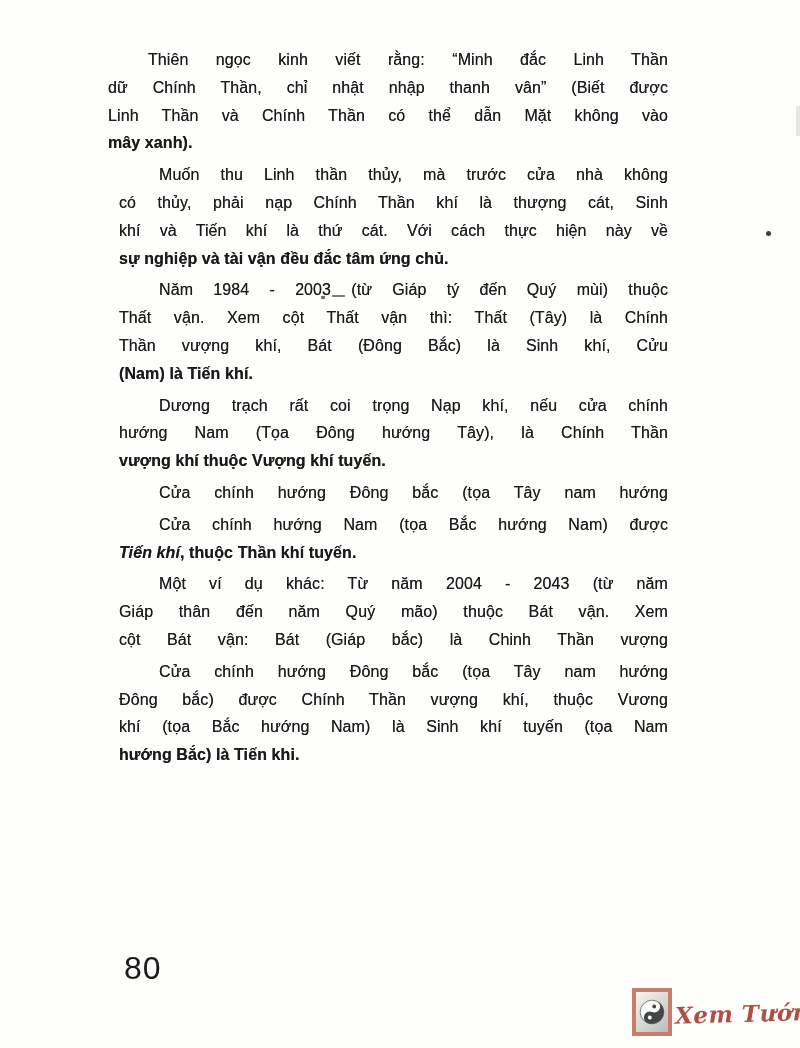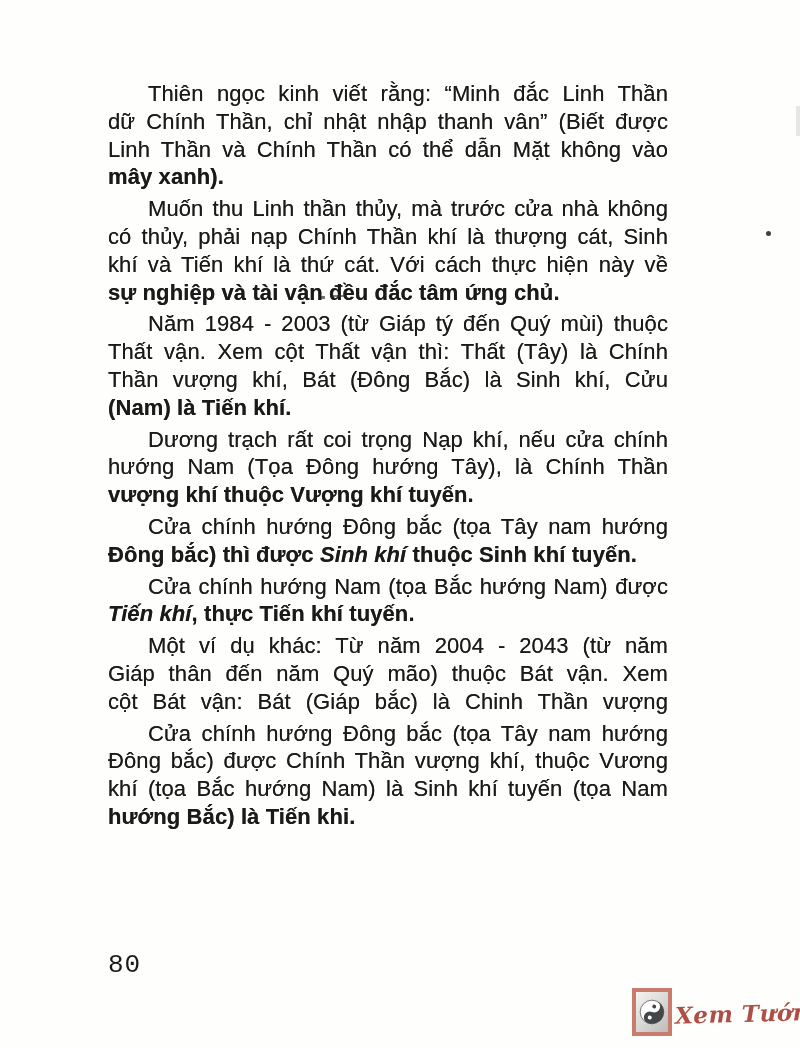--- a/index.html
+++ b/index.html
@@ -10,40 +10,40 @@
     overflow: hidden;
     background: var(--page-bg, #fefefd);
     font-family: "Liberation Sans", sans-serif;
     color: var(--ink, #1a1a1a);
   }
   .page { position: absolute; inset: 0; }
 
   
   .text-block {
     position: absolute;
-    left: 108px; top: 80px;
+    left: 108px; top: 46px;
     width: 560px;
-    font-size: 22px;
+    font-size: 16px;
     line-height: 27.8px;
     letter-spacing: 0.1px;
     text-shadow: 0 0 0.6px rgba(25,25,25,0.75);
   }
   .para { margin: 0; }
-  .para + .para { margin-top: 4px; }
+  .para + .para { margin-top: 4px; margin-left: 11px; }
   .line { text-align: justify; text-align-last: justify; }
   .line.last { text-align-last: left; font-weight: bold; }
   .line.first { text-indent: 40px; }
   .line em { font-style: italic; }
 
   
   .page-number {
     position: absolute;
-    left: 108px; top: 950px;
-    font-family: Liberation Mono, monospace;
-    font-size: 26px;
+    left: 124px; top: 950px;
+    font-family: Liberation Sans, sans-serif;
+    font-size: 32px;
     letter-spacing: 1px;
   }
 
   
   .watermark {
     position: absolute;
     left: 632px; top: 988px;
     display: flex; align-items: center;
     gap: 3px;
     cursor: pointer;
@@ -98,25 +98,24 @@
         <div class="line"><span>Thần vượng khí, Bát (Đông Bắc) là Sinh khí, Cửu</span></div>
         <div class="line last"><span>(Nam) là Tiến khí.</span></div>
       </div>
       <div class="para">
         <div class="line first"><span>Dương trạch rất coi trọng Nạp khí, nếu cửa chính</span></div>
         <div class="line"><span>hướng Nam (Tọa Đông hướng Tây), là Chính Thần</span></div>
         <div class="line last"><span>vượng khí thuộc Vượng khí tuyến.</span></div>
       </div>
       <div class="para">
         <div class="line first"><span>Cửa chính hướng Đông bắc (tọa Tây nam hướng</span></div>
-        <div class="line last"><span>Đông bắc) thì được </span><em>Sinh khí</em><span> thuộc Sinh khí tuyến.</span></div>
       </div>
       <div class="para">
         <div class="line first"><span>Cửa chính hướng Nam (tọa Bắc hướng Nam) được</span></div>
-        <div class="line last"><em>Tiến khí</em><span>, thực Tiến khí tuyến.</span></div>
+        <div class="line last"><em>Tiến khí</em><span>, thuộc Thần khí tuyến.</span></div>
       </div>
       <div class="para">
         <div class="line first"><span>Một ví dụ khác: Từ năm 2004 - 2043 (từ năm</span></div>
         <div class="line"><span>Giáp thân đến năm Quý mão) thuộc Bát vận. Xem</span></div>
         <div class="line"><span>cột Bát vận: Bát (Giáp bắc) là Chinh Thần vượng</span></div>
       </div>
       <div class="para">
         <div class="line first"><span>Cửa chính hướng Đông bắc (tọa Tây nam hướng</span></div>
         <div class="line"><span>Đông bắc) được Chính Thần vượng khí, thuộc Vương</span></div>
         <div class="line"><span>khí (tọa Bắc hướng Nam) là Sinh khí tuyến (tọa Nam</span></div>

